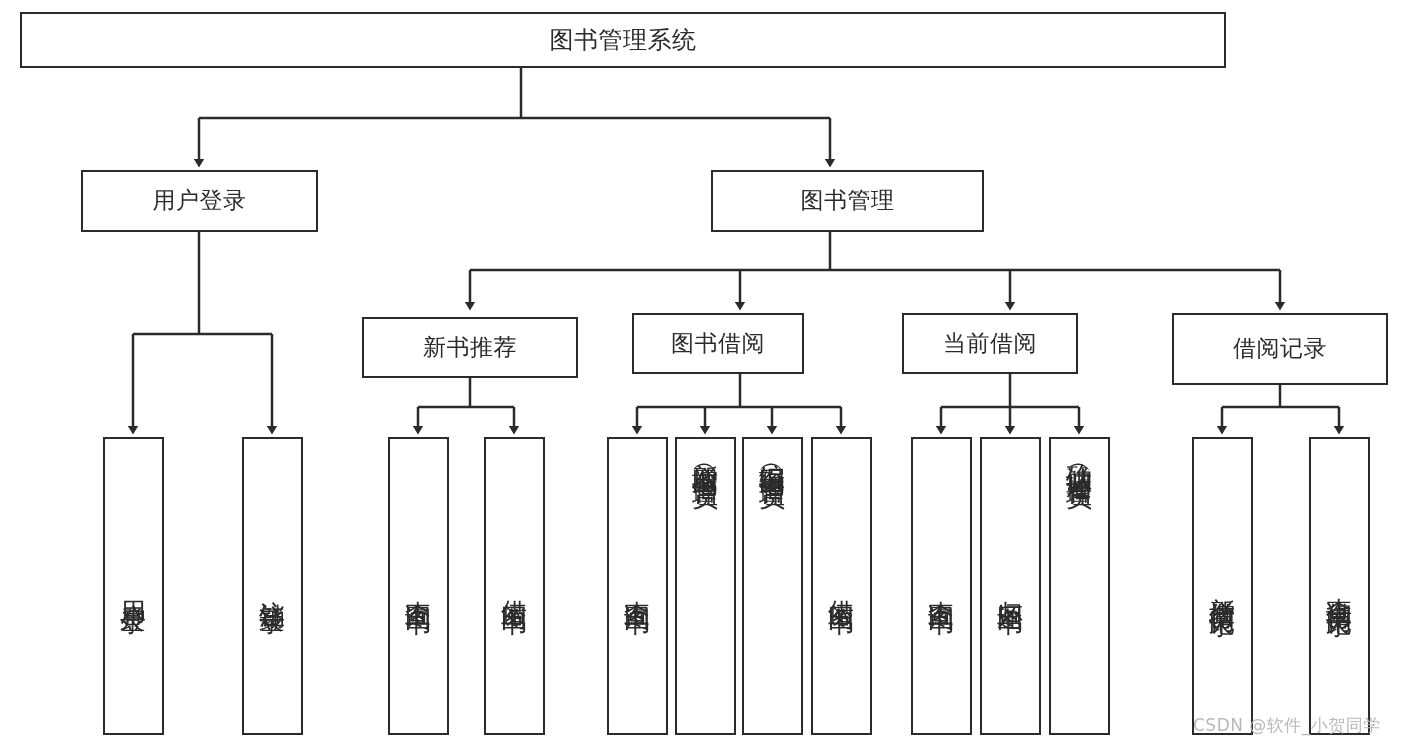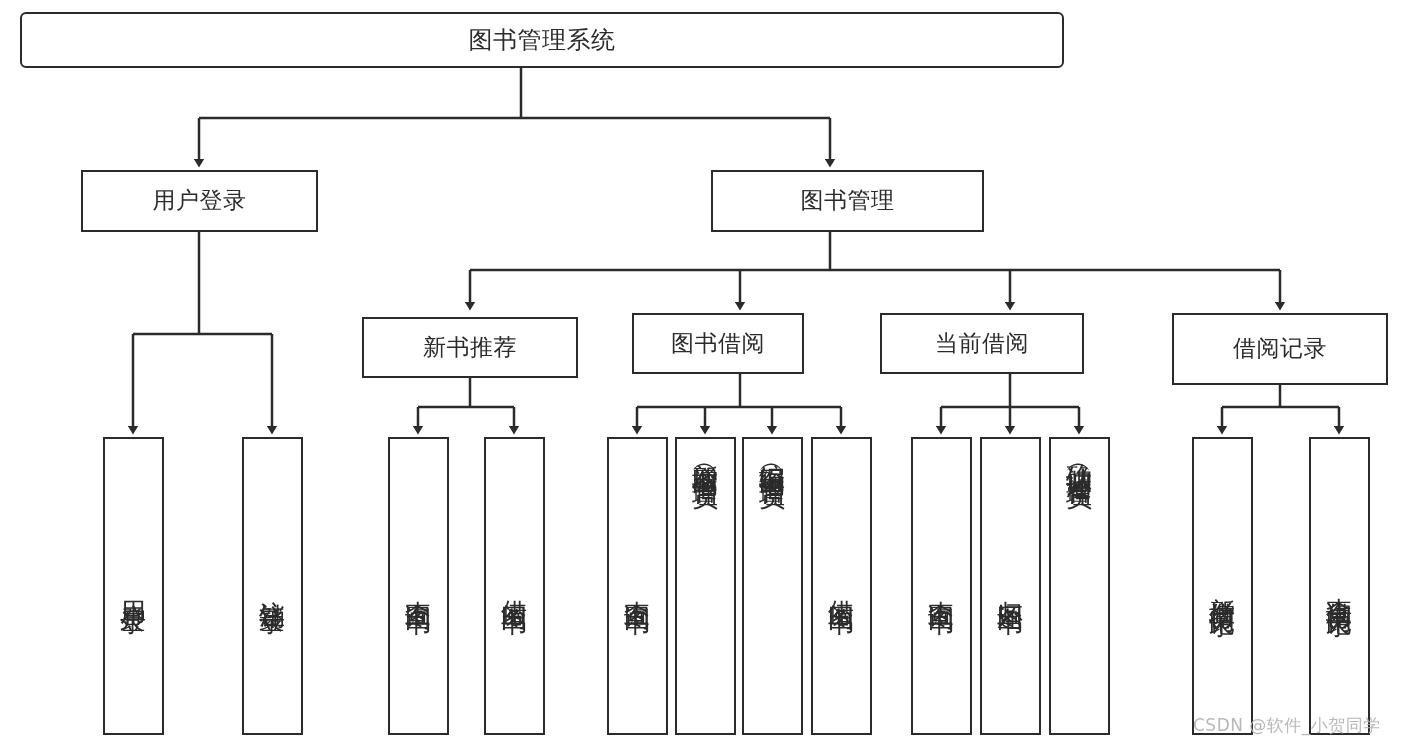--- a/index.html
+++ b/index.html
@@ -124,38 +124,38 @@
       <path d="M1010,407 L1010,427" marker-end="url(#arrow)"></path>
       <path d="M1079,407 L1079,427" marker-end="url(#arrow)"></path>
 
       <path d="M1280,374 L1280,407"></path>
       <path d="M1222,407 L1339,407"></path>
       <path d="M1222,407 L1222,427" marker-end="url(#arrow)"></path>
       <path d="M1339,407 L1339,427" marker-end="url(#arrow)"></path>
     </g>
   </svg>
 
-  <div class="node h-node root" style="left:20px; top:12px; width:1044px; height:56px;border-radius:6px;">
+  <div class="node h-node root" style="left:20px; top:12px; width:1206px; height:56px;">
     <span class="label">图书管理系统</span>
   </div>
 
   <div class="node h-node" style="left:81px; top:170px; width:237px; height:62px;">
     <span class="label">用户登录</span>
   </div>
   <div class="node h-node" style="left:711px; top:170px; width:273px; height:62px;">
     <span class="label">图书管理</span>
   </div>
 
   <div class="node h-node" style="left:362px; top:317px; width:216px; height:61px;">
     <span class="label">新书推荐</span>
   </div>
   <div class="node h-node" style="left:632px; top:313px; width:172px; height:61px;justify-content:center;">
     <span class="label">图书借阅</span>
   </div>
-  <div class="node h-node" style="left:880px; top:313px; width:204px; height:61px;">
+  <div class="node h-node" style="left:902px; top:313px; width:176px; height:61px;">
     <span class="label">当前借阅</span>
   </div>
   <div class="node h-node" style="left:1172px; top:313px; width:216px; height:72px;">
     <span class="label">借阅记录</span>
   </div>
 
   <div class="node v-node v-center" style="left:103px; top:437px; width:61px; height:298px;">
     <span class="label">用户登录</span>
   </div>
   <div class="node v-node v-center" style="left:242px; top:437px; width:61px; height:298px;">

